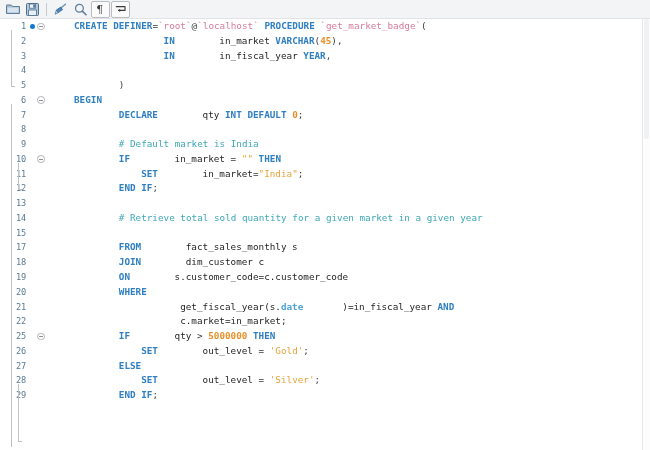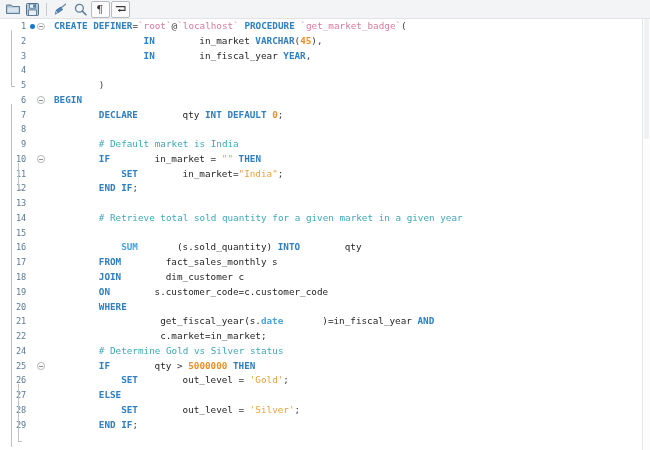--- a/index.html
+++ b/index.html
@@ -98,20 +98,21 @@
     width: 22px;
     min-width: 22px;
     position: relative;
     height: 14.77px;
   }
 
   .code-text {
     padding-left: 2px;
     white-space: pre;
     color: #1a1a1a;
+    margin-left: 20px;
   }
 
   
   .kw    { color: #2f7fc1; font-weight: bold; }
   .kw2   { color: #4ea3d8; font-weight: bold; }
   .ident { color: #1f1f1f; padding-left: 39px; }
   .bq    { color: #d87b9c; }
   .num   { color: #e8912a; font-weight: bold; }
   .str   { color: #e8a33d; }
   .cmt   { color: #3fa8b8; }
@@ -257,28 +258,26 @@
           <div class="line"><div class="gutter-num">6</div><div class="gutter-marks"><div class="fold"></div></div><div class="code-text"><span class="kw">BEGIN</span></div></div>
           <div class="line"><div class="gutter-num">7</div><div class="gutter-marks"></div><div class="code-text"><span class="op">        </span><span class="kw">DECLARE</span><span class="ident"> qty </span><span class="kw">INT</span><span class="op"> </span><span class="kw">DEFAULT</span><span class="op"> </span><span class="num">0</span><span class="op">;</span></div></div>
           <div class="line"><div class="gutter-num">8</div><div class="gutter-marks"></div><div class="code-text"></div></div>
           <div class="line"><div class="gutter-num">9</div><div class="gutter-marks"></div><div class="code-text"><span class="op">        </span><span class="cmt"># Default market is India</span></div></div>
           <div class="line"><div class="gutter-num">10</div><div class="gutter-marks"><div class="fold"></div></div><div class="code-text"><span class="op">        </span><span class="kw">IF</span><span class="ident"> in_market </span><span class="op">=</span><span class="op"> </span><span class="str">""</span><span class="op"> </span><span class="kw">THEN</span></div></div>
           <div class="line"><div class="gutter-num">11</div><div class="gutter-marks"></div><div class="code-text"><span class="op">            </span><span class="kw">SET</span><span class="ident"> in_market</span><span class="op">=</span><span class="str">"India"</span><span class="op">;</span></div></div>
           <div class="line"><div class="gutter-num">12</div><div class="gutter-marks"></div><div class="code-text"><span class="op">        </span><span class="kw">END IF</span><span class="op">;</span></div></div>
           <div class="line"><div class="gutter-num">13</div><div class="gutter-marks"></div><div class="code-text"></div></div>
           <div class="line"><div class="gutter-num">14</div><div class="gutter-marks"></div><div class="code-text"><span class="op">        </span><span class="cmt"># Retrieve total sold quantity for a given market in a given year</span></div></div>
           <div class="line"><div class="gutter-num">15</div><div class="gutter-marks"></div></div>
-          <div class="line"><div class="gutter-num">16</div><div class="gutter-marks"></div><div class="code-text"><span class="op">            </span><span class="kw2">SUM</span><span class="ident">(s.sold_quantity) </span><span class="kw">INTO</span><span class="ident"> qty</span></div></div>
           <div class="line"><div class="gutter-num">17</div><div class="gutter-marks"></div><div class="code-text"><span class="op">        </span><span class="kw">FROM</span><span class="ident"> fact_sales_monthly s</span></div></div>
           <div class="line"><div class="gutter-num">18</div><div class="gutter-marks"></div><div class="code-text"><span class="op">        </span><span class="kw">JOIN</span><span class="ident"> dim_customer c</span></div></div>
           <div class="line"><div class="gutter-num">19</div><div class="gutter-marks"></div><div class="code-text"><span class="op">        </span><span class="kw">ON</span><span class="ident"> s.customer_code=c.customer_code</span></div></div>
           <div class="line"><div class="gutter-num">20</div><div class="gutter-marks"></div><div class="code-text"><span class="op">        </span><span class="kw">WHERE</span></div></div>
           <div class="line"><div class="gutter-num">21</div><div class="gutter-marks"></div><div class="code-text"><span class="op">            </span><span class="ident">get_fiscal_year(s.</span><span class="kw2">date</span><span class="ident">)=in_fiscal_year </span><span class="kw">AND</span></div></div>
           <div class="line"><div class="gutter-num">22</div><div class="gutter-marks"></div><div class="code-text"><span class="op">            </span><span class="ident">c.market=in_market;</span></div></div>
-          <div class="line"><div class="gutter-num">24</div><div class="gutter-marks"></div><div class="code-text"><span class="op">        </span><span class="cmt"># Determine Gold vs Silver status</span></div></div>
           <div class="line"><div class="gutter-num">25</div><div class="gutter-marks"><div class="fold"></div></div><div class="code-text"><span class="op">        </span><span class="kw">IF</span><span class="ident"> qty </span><span class="op">&gt;</span><span class="op"> </span><span class="num">5000000</span><span class="op"> </span><span class="kw">THEN</span></div></div>
           <div class="line"><div class="gutter-num">26</div><div class="gutter-marks"></div><div class="code-text"><span class="op">            </span><span class="kw">SET</span><span class="ident"> out_level </span><span class="op">=</span><span class="op"> </span><span class="str">'Gold'</span><span class="op">;</span></div></div>
           <div class="line"><div class="gutter-num">27</div><div class="gutter-marks"></div><div class="code-text"><span class="op">        </span><span class="kw">ELSE</span></div></div>
           <div class="line"><div class="gutter-num">28</div><div class="gutter-marks"></div><div class="code-text"><span class="op">            </span><span class="kw">SET</span><span class="ident"> out_level </span><span class="op">=</span><span class="op"> </span><span class="str">'Silver'</span><span class="op">;</span></div></div>
           <div class="line"><div class="gutter-num">29</div><div class="gutter-marks"></div><div class="code-text"><span class="op">        </span><span class="kw">END IF</span><span class="op">;</span></div></div>
         </div>
       <div class="fold-overlay" id="fold-overlay">
           <div class="vline" style="left: 11px; top: 11px; height: 56.08px;"></div>
           <div class="vhook" style="left: 11px; top: 67.08px; width: 4px;"></div>
           <div class="vline" style="left: 11px; top: 84.85px; height: 343.48px;"></div>

